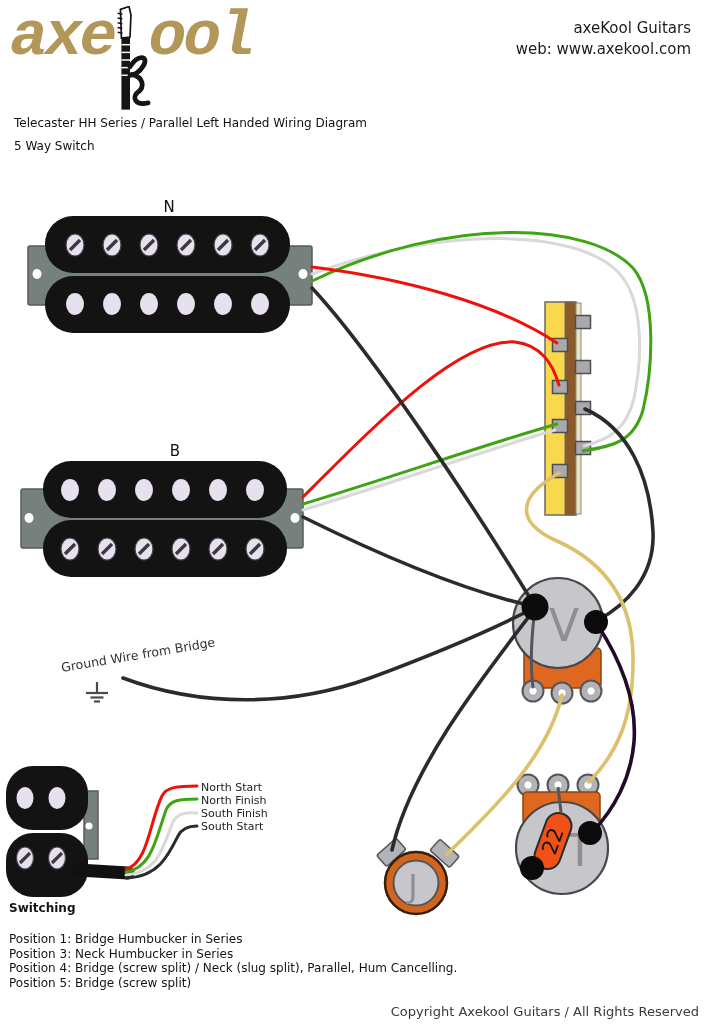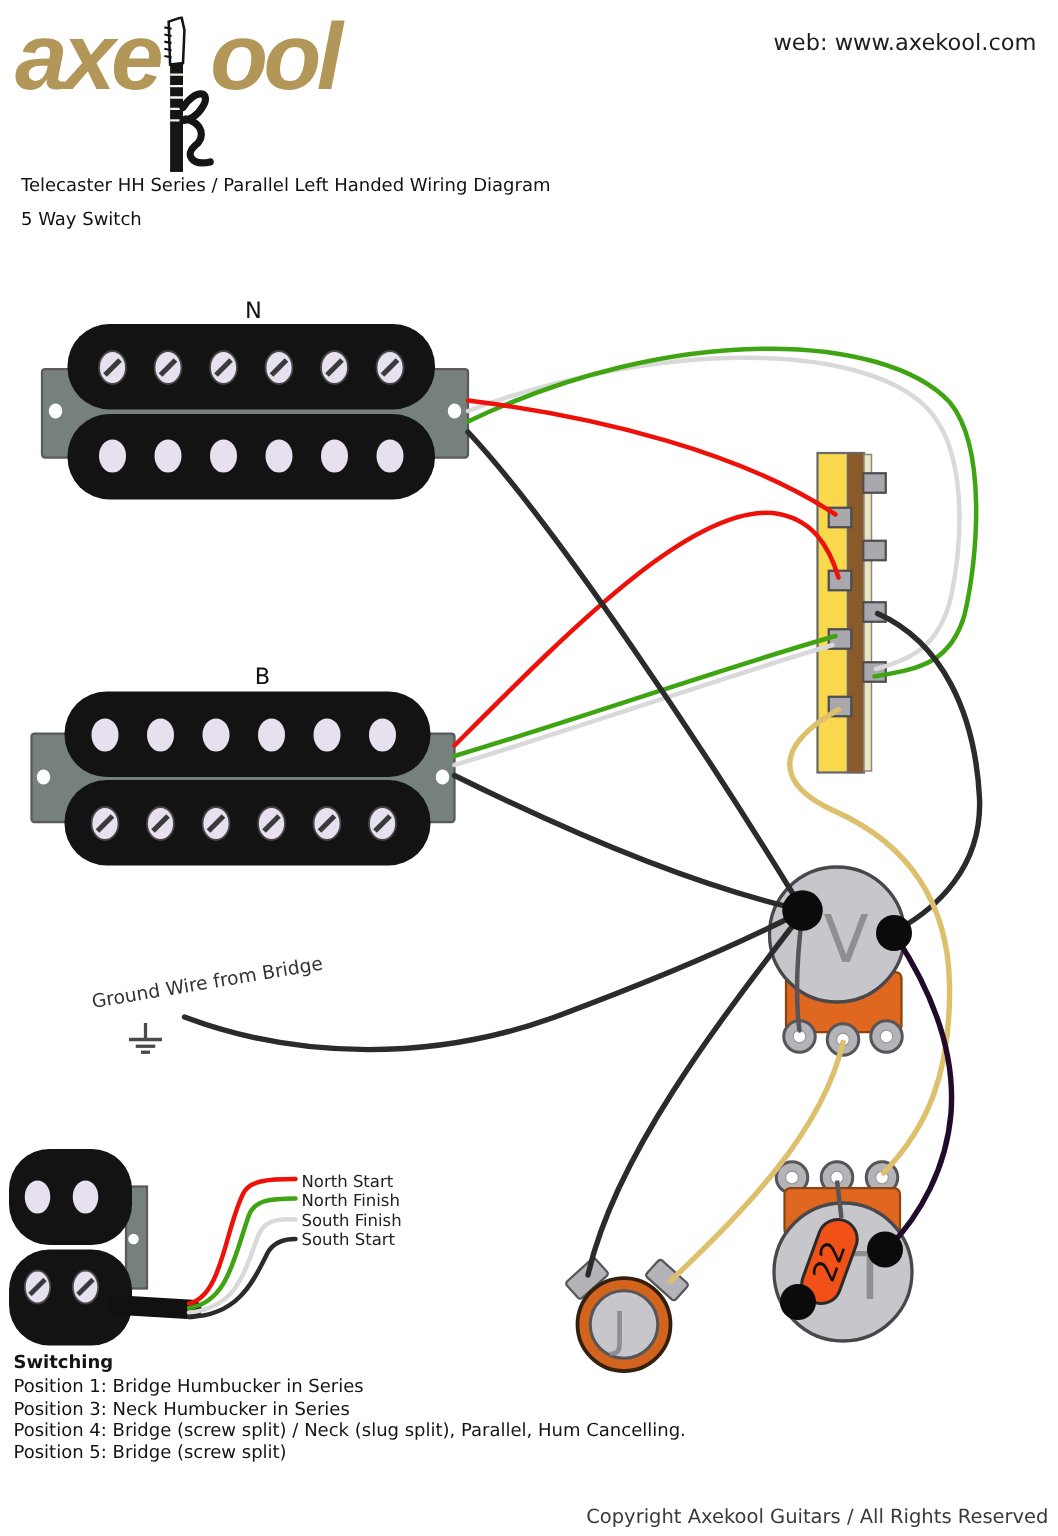--- a/index.html
+++ b/index.html
@@ -4,34 +4,34 @@
 <style>
   html,body{margin:0;padding:0;}
   body{
     width:705px;height:1024px;position:relative;background:#fff;
     font-family:"DejaVu Sans", sans-serif;color:#111;overflow:hidden;
   }
   .abs{position:absolute;}
   
   .logo{
     left:10px;top:2px;height:112px;
-    font-family:Liberation Sans, sans-serif;font-style:italic;font-weight:700;
+    font-family:Liberation Mono, monospace;font-style:italic;font-weight:700;
     font-size:63px;color:#b29758;letter-spacing:-3px;white-space:nowrap;text-align:right;
   }
   .logo .gk{display:inline-block;width:42px;height:108px;margin:0 -3px -30px -5px;vertical-align:-30px;}
   
   .header-info{right:14px;top:18px;text-align:right;font-size:15px;line-height:21px;color:#1c1c1c;}
   
   .title-block{left:14px;top:112px;font-size:12px;line-height:22.5px;color:#111;}
   
   .diagram-svg{left:0;top:0;width:705px;height:1024px;}
   .diagram-svg text{font-family:"DejaVu Sans", sans-serif;}
   
   .switching{left:9px;top:901px;font-size:12px;line-height:14.4px;color:#141414;}
-  .switching .hd{font-weight:bold;font-size:12px;margin-bottom:2px;}
+  .switching .hd{font-weight:bold;font-size:12px;margin-bottom:17px;}
   
   .copyright{right:6px;top:1004px;font-size:13px;color:#3a3a3a;}
 </style>
 </head>
 <body>
 
 <div class="abs logo">
   <span>axe</span><svg class="gk" viewBox="0 0 44 112">
      <polygon points="12,3 21,0 23,9 22,32 13,33" fill="#ffffff" stroke="#151515" stroke-width="1.8"></polygon>
      <line x1="9" y1="7" x2="14" y2="8" stroke="#151515" stroke-width="1.5"></line>
@@ -44,20 +44,21 @@
      <line x1="13" y1="48" x2="22" y2="48" stroke="#f7f2e4" stroke-width="1.6"></line>
      <line x1="13" y1="56" x2="22" y2="56" stroke="#f7f2e4" stroke-width="1.6"></line>
      <line x1="13" y1="64" x2="22" y2="64" stroke="#f7f2e4" stroke-width="1.6"></line>
      <line x1="13" y1="72" x2="22" y2="72" stroke="#f7f2e4" stroke-width="1.6"></line>
      <path d="M22,63 C31,49 42,52 36,62 C32,69 26,72 22,72" fill="none" stroke="#151515" stroke-width="5" stroke-linecap="round"></path>
      <path d="M24,71 C36,74 38,84 30,90 C24,95 27,104 41,101" fill="none" stroke="#151515" stroke-width="5" stroke-linecap="round"></path>
   </svg><span>ool</span>
 </div>
 
 <div class="abs header-info">
+  <div>axeKool Guitars</div>
   <div>web: www.axekool.com</div>
 </div>
 
 <div class="abs title-block">
   <div>Telecaster HH Series / Parallel Left Handed Wiring Diagram</div>
   <div>5 Way Switch</div>
 </div>
 
 <svg class="abs diagram-svg" viewBox="0 0 705 1024">
 

